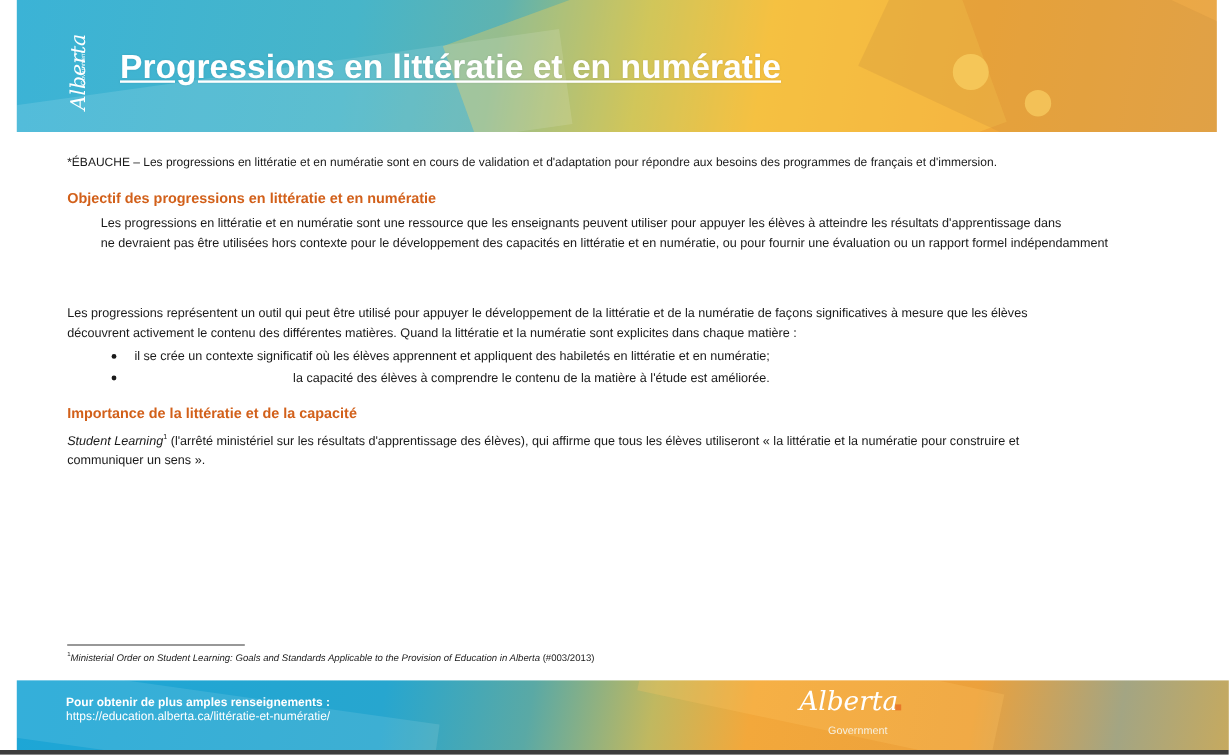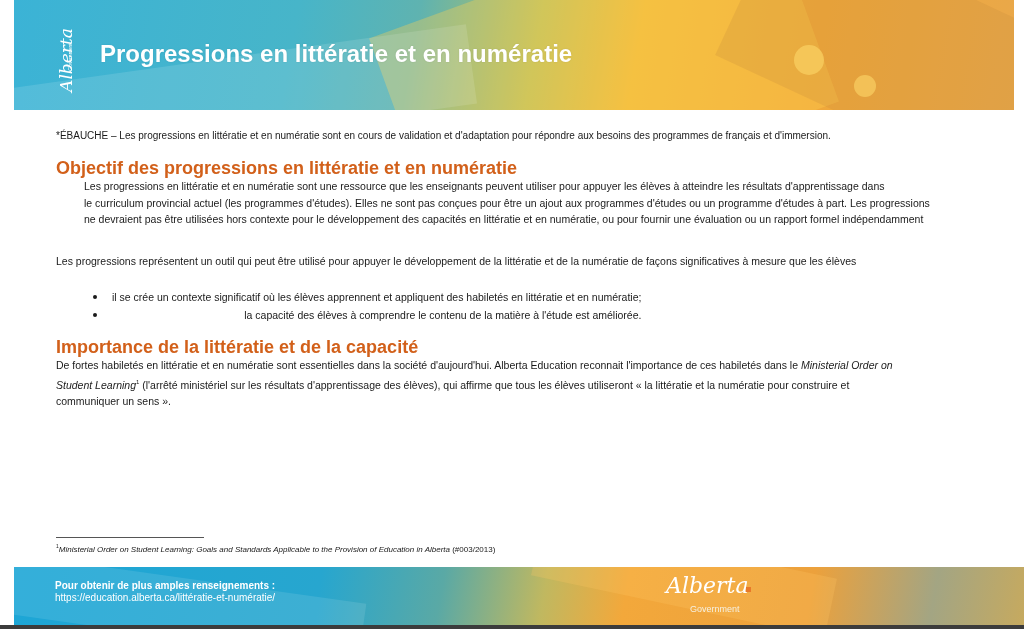--- a/index.html
+++ b/index.html
@@ -44,29 +44,30 @@
     position:absolute; left:-18px; top:28px; transform: rotate(-90deg);
     color:#fff; font-family:"DejaVu Serif", serif; font-style:italic; font-size:17px;
     white-space:nowrap;
   }
   .logo-vert .gov {
     position:absolute; left:4px; top:32px; transform: rotate(-90deg);
     color:#fff; font-size:5px; white-space:nowrap;
   }
   .header-title {
     position:absolute; left:86px; top:40px;
-    color:#ffffff; font-weight:bold; font-size:24px; letter-spacing:0px;
+    color:#ffffff; font-weight:bold; font-size:28px; letter-spacing:0px;
     text-shadow: 0 0 2px rgba(0,0,0,0.1);
+    text-decoration: underline;
   }
   .content { position:absolute; left:42px; top:0; width:920px; }
   .draft {
     position:absolute; top:130px; left:0; font-size:10px; white-space:nowrap;
   }
   h2 {
-    position:absolute; margin:0; font-size:18px; font-weight:bold; color:#d2601a; white-space:nowrap;
+    position:absolute; margin:0; font-size:12px; font-weight:bold; color:#d2601a; white-space:nowrap;
   }
   .para {
     position:absolute; left:0; font-size:10.5px; line-height:16.5px; width:920px;
   }
   .para .line { display:block; white-space:nowrap; }
   .bullets { position:absolute; left:0; margin:0; padding:0; list-style:none; font-size:10.5px; }
   .bullets li { position:relative; padding-left:56px; height:18px; line-height:16px; white-space:nowrap; }
   .bullets li .dot {
     position:absolute; left:37px; top:6px; width:4px; height:4px; border-radius:50%; background:#1a1a1a;
   }
@@ -113,43 +114,42 @@
     <div class="header-title">Progressions en littératie et en numératie</div>
   </div>
 
   <div class="content">
     <div class="draft">*ÉBAUCHE – Les progressions en littératie et en numératie sont en cours de validation et d'adaptation pour répondre aux besoins des programmes de français et d'immersion.</div>
 
     <h2 style="top:158px;left:0;">Objectif des progressions en littératie et en numératie</h2>
 
     <div class="para" style="top:178px;margin-left:28px;">
       <span class="line">Les progressions en littératie et en numératie sont une ressource que les enseignants peuvent utiliser pour appuyer les élèves à atteindre les résultats d'apprentissage dans</span>
-      <span class="line">le curriculum provincial actuel (les programmes d'études). Elles ne sont pas conçues pour être un ajout aux programmes d'études ou un programme d'études à part. Les progressions</span>
       <span class="line">ne devraient pas être utilisées hors contexte pour le développement des capacités en littératie et en numératie, ou pour fournir une évaluation ou un rapport formel indépendamment</span>
     </div>
 
     <div class="para" style="top:253px;">
       <span class="line">Les progressions représentent un outil qui peut être utilisé pour appuyer le développement de la littératie et de la numératie de façons significatives à mesure que les élèves</span>
+      <span class="line">découvrent activement le contenu des différentes matières. Quand la littératie et la numératie sont explicites dans chaque matière :</span>
     </div>
 
     <ul class="bullets" style="top:289px;text-align:right;">
       <li>
         <span class="dot"></span>
         <span>il se crée un contexte significatif où les élèves apprennent et appliquent des habiletés en littératie et en numératie;</span>
       </li>
       <li>
         <span class="dot"></span>
         <span>la capacité des élèves à comprendre le contenu de la matière à l'étude est améliorée.</span>
       </li>
     </ul>
 
     <h2 style="top:337px;left:0;">Importance de la littératie et de la capacité</h2>
 
     <div class="para" style="top:357px;">
-      <span class="line"><span>De fortes habiletés en littératie et en numératie sont essentielles dans la société d'aujourd'hui. Alberta Education reconnait l'importance de ces habiletés dans le </span><i>Ministerial Order on</i></span>
       <span class="line"><i>Student Learning</i><sup style="font-size:6px;">1</sup><span> (l'arrêté ministériel sur les résultats d'apprentissage des élèves), qui affirme que tous les élèves utiliseront « la littératie et la numératie pour construire et</span></span>
       <span class="line">communiquer un sens ».</span>
     </div>
   </div>
 
   <div class="footnote-rule"></div>
   <div class="footnote"><sup style="font-size:5px;">1</sup><i>Ministerial Order on Student Learning: Goals and Standards Applicable to the Provision of Education in Alberta</i><span> (#003/2013)</span></div>
 
   <div class="footer">
     <div class="fshape"></div>

